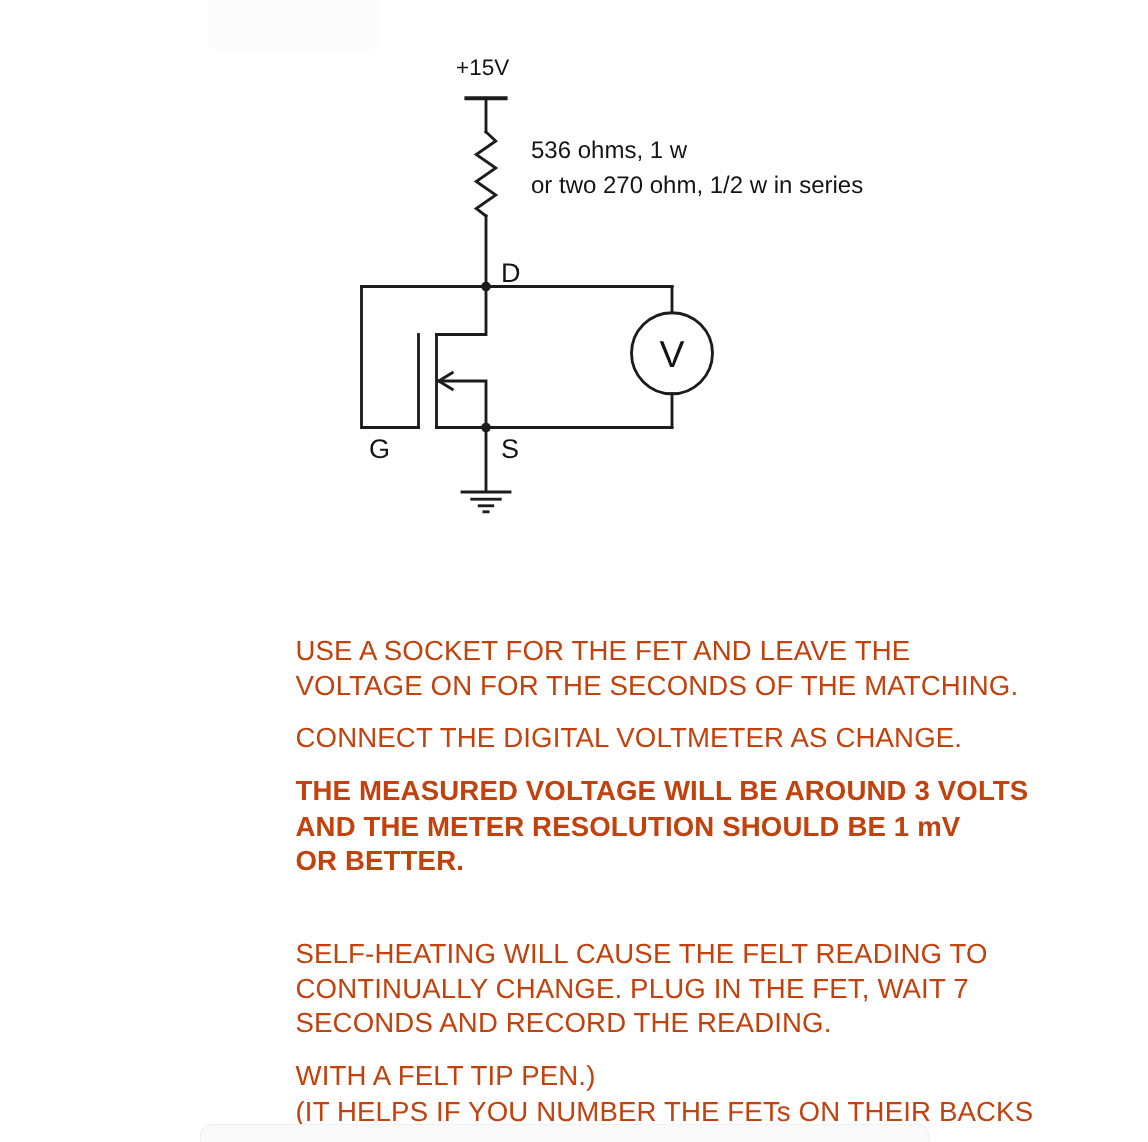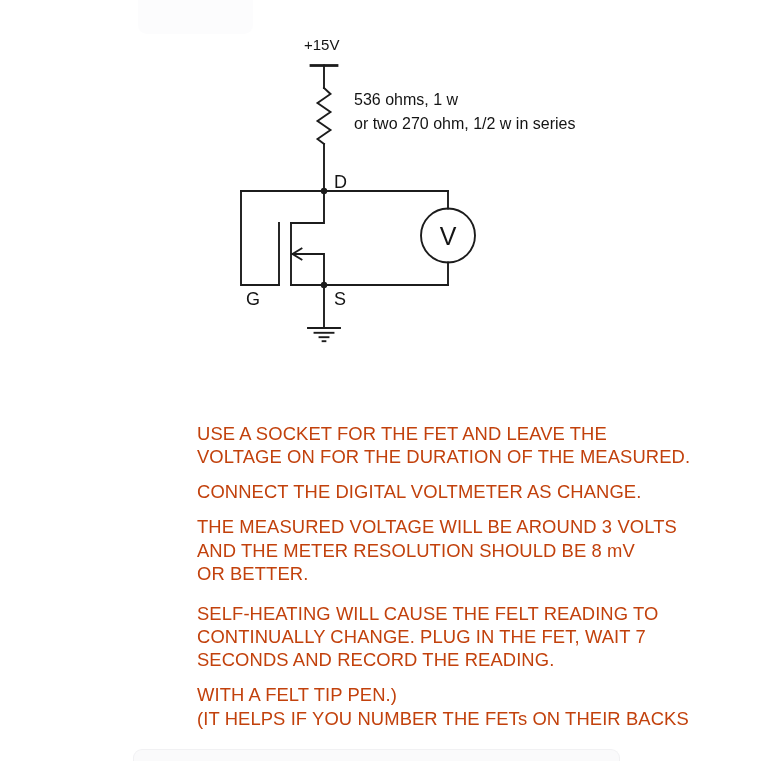--- a/index.html
+++ b/index.html
@@ -59,21 +59,21 @@
   .instructions {
     position: absolute;
     left: 197px;
     top: 422px;
     width: 540px;
     font-size: 18.4px;
     letter-spacing: 0.1px;
     color: #c2410c;
   }
   .para { margin: 0 0 11.6px 0; }
-  .para-lg { margin-bottom: 16px; }
+  .para-lg { margin-bottom: 38px; font-weight: bold; }
   .line {
     line-height: 23.4px;
     white-space: nowrap;
   }
 </style>
 </head>
 <body>
 
 <div class="artifact-top"></div>
 
@@ -124,28 +124,28 @@
 
   <line x1="448" y1="191" x2="448" y2="208.5" class="wire"></line>
   <circle cx="448" cy="235.5" r="27" class="wire"></circle>
   <text x="448" y="244.5" text-anchor="middle" class="lbl-meter">V</text>
   <line x1="448" y1="262.5" x2="448" y2="285" class="wire"></line>
 </svg>
 
 <div class="instructions">
   <div class="para">
     <div class="line">USE A SOCKET FOR THE FET AND LEAVE THE</div>
-    <div class="line">VOLTAGE ON FOR THE DURATION OF THE MEASURED.</div>
+    <div class="line">VOLTAGE ON FOR THE SECONDS OF THE MATCHING.</div>
   </div>
   <div class="para">
     <div class="line">CONNECT THE DIGITAL VOLTMETER AS CHANGE.</div>
   </div>
   <div class="para para-lg">
     <div class="line">THE MEASURED VOLTAGE WILL BE AROUND 3 VOLTS</div>
-    <div class="line">AND THE METER RESOLUTION SHOULD BE 8 mV</div>
+    <div class="line">AND THE METER RESOLUTION SHOULD BE 1 mV</div>
     <div class="line">OR BETTER.</div>
   </div>
   <div class="para">
     <div class="line">SELF-HEATING WILL CAUSE THE FELT READING TO</div>
     <div class="line">CONTINUALLY CHANGE. PLUG IN THE FET, WAIT 7</div>
     <div class="line">SECONDS AND RECORD THE READING.</div>
   </div>
   <div class="para">
     <div class="line">WITH A FELT TIP PEN.)</div>
     <div class="line">(IT HELPS IF YOU NUMBER THE FETs ON THEIR BACKS</div>

